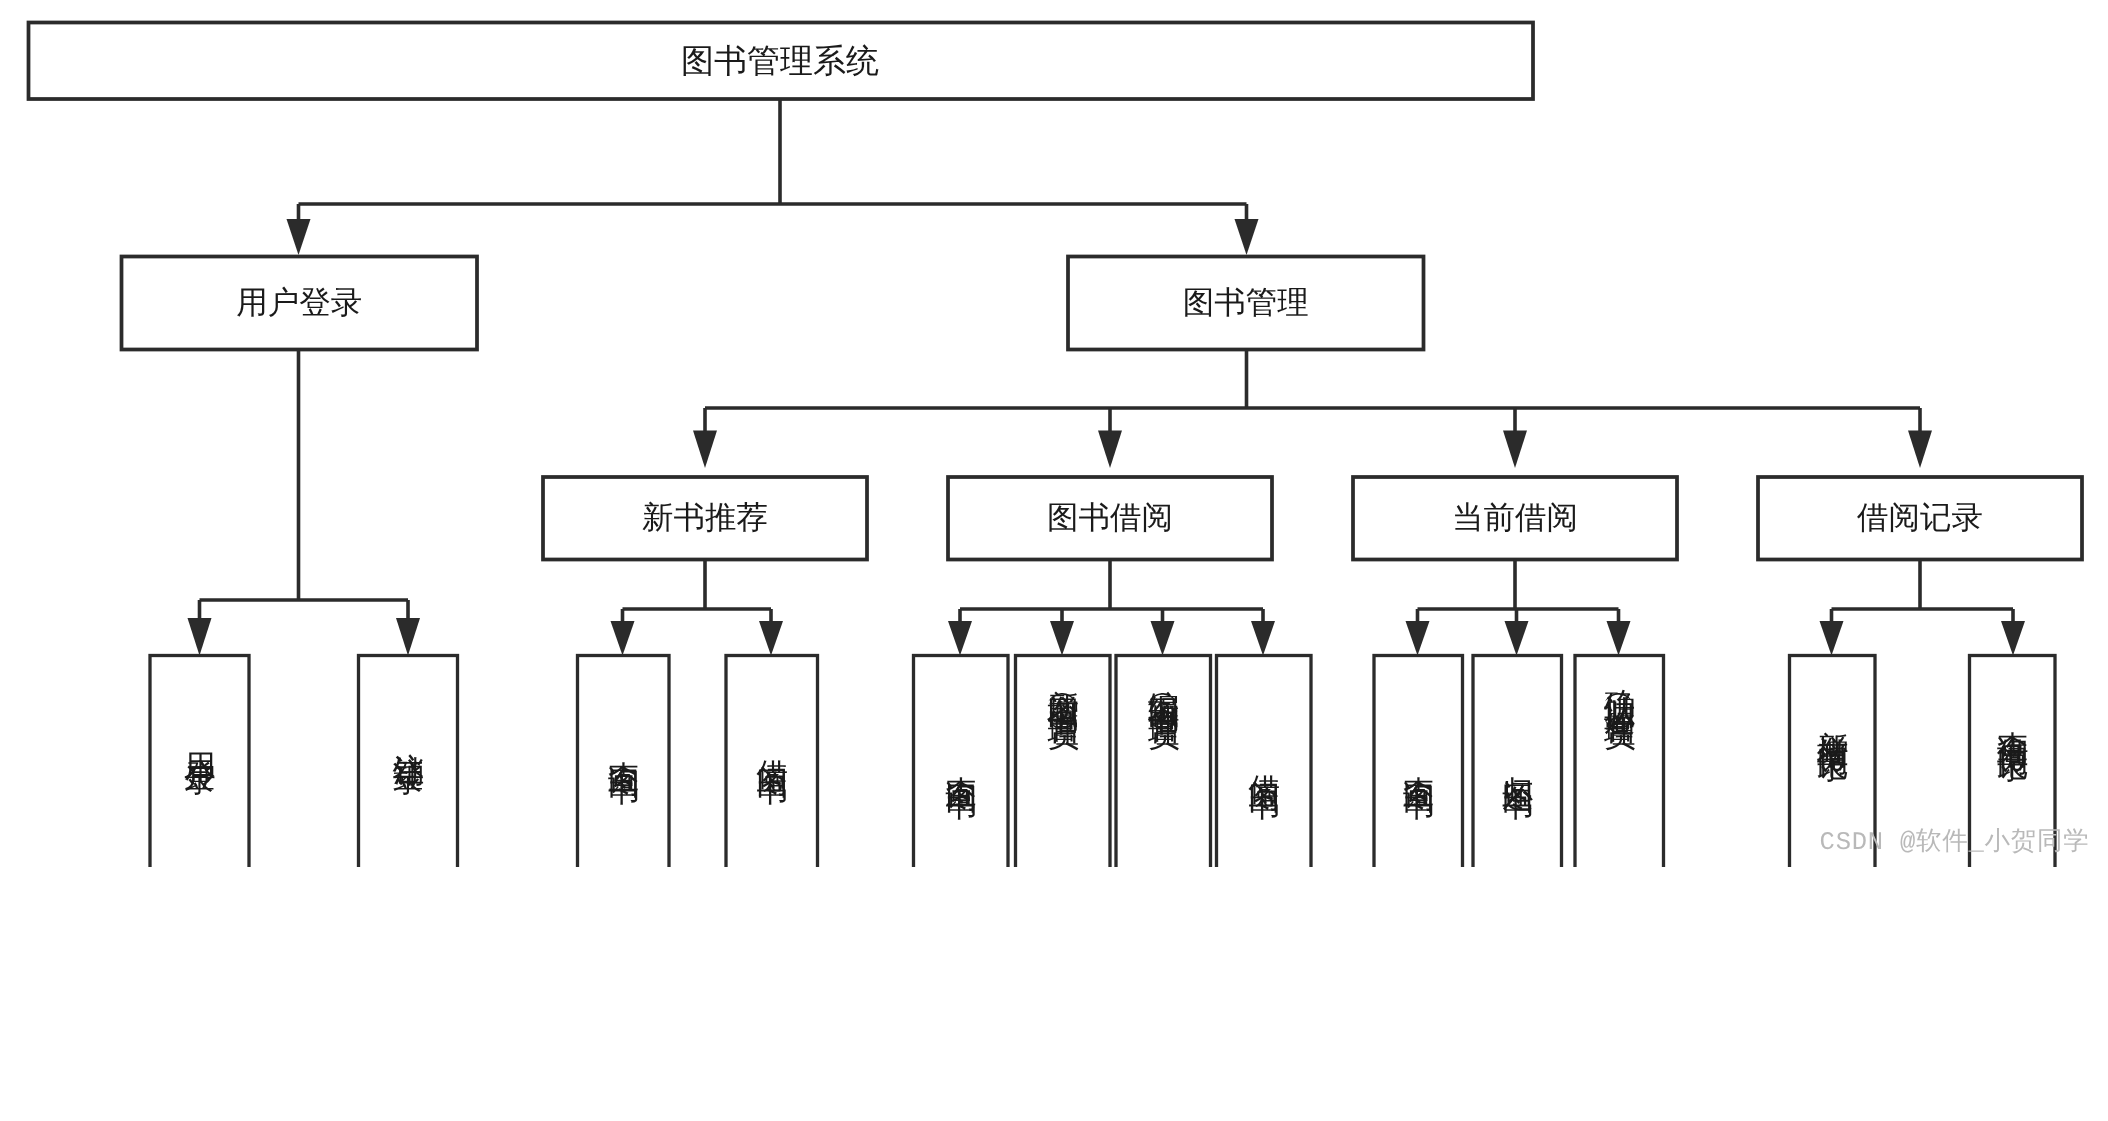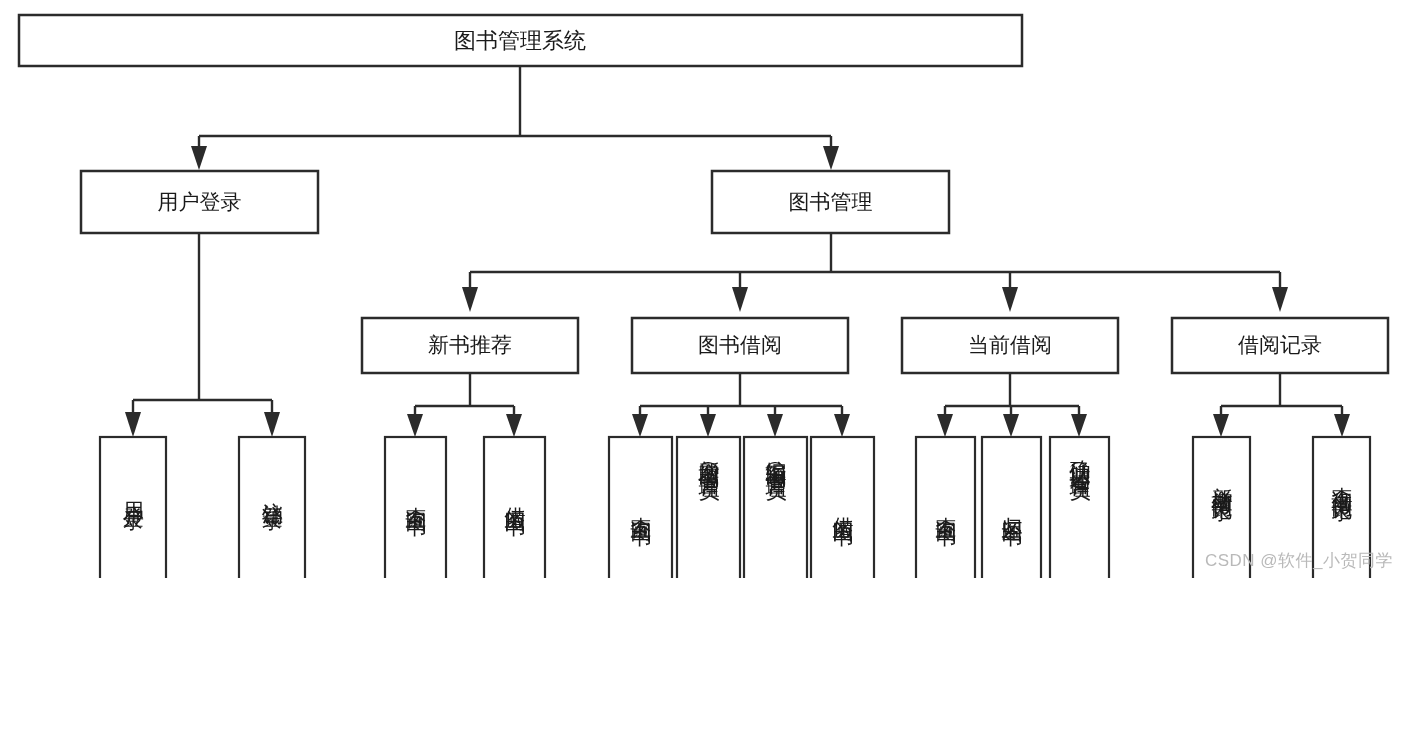--- a/index.html
+++ b/index.html
@@ -74,21 +74,21 @@
     line-height: 1.18;
     letter-spacing: 3px;
     color: #1a1a1a;
     white-space: nowrap;
     text-align: left;
   }
   .watermark {
     position: absolute;
     right: 12px;
     bottom: 6px;
-    font-family: Liberation Sans, sans-serif;
+    font-family: Liberation Mono, monospace;
     font-size: 17px;
     color: #b9b9b9;
     letter-spacing: 0.5px;
     white-space: nowrap;
   }
 </style>
 </head>
 <body>
 
 <div id="diagram-root">

